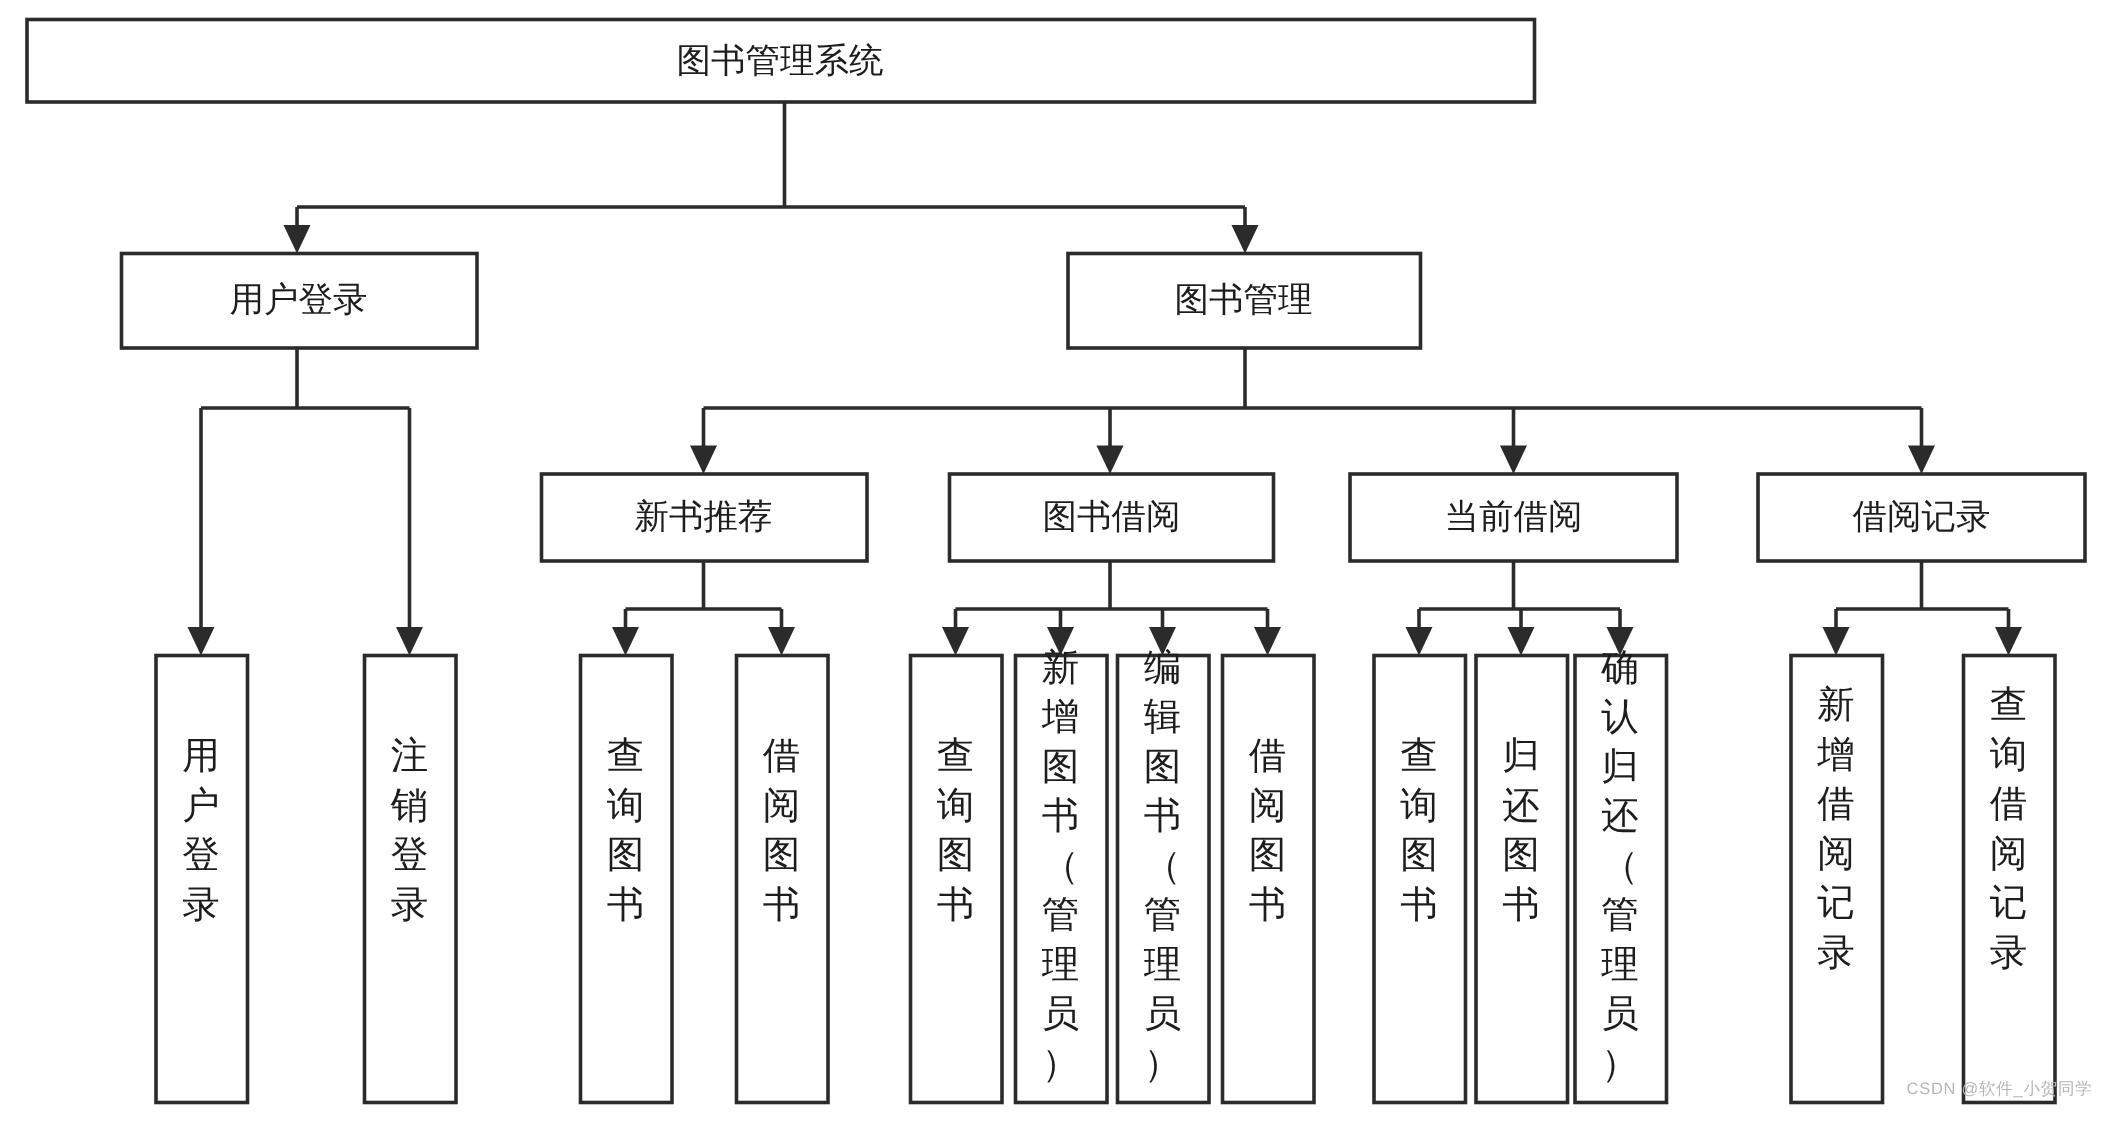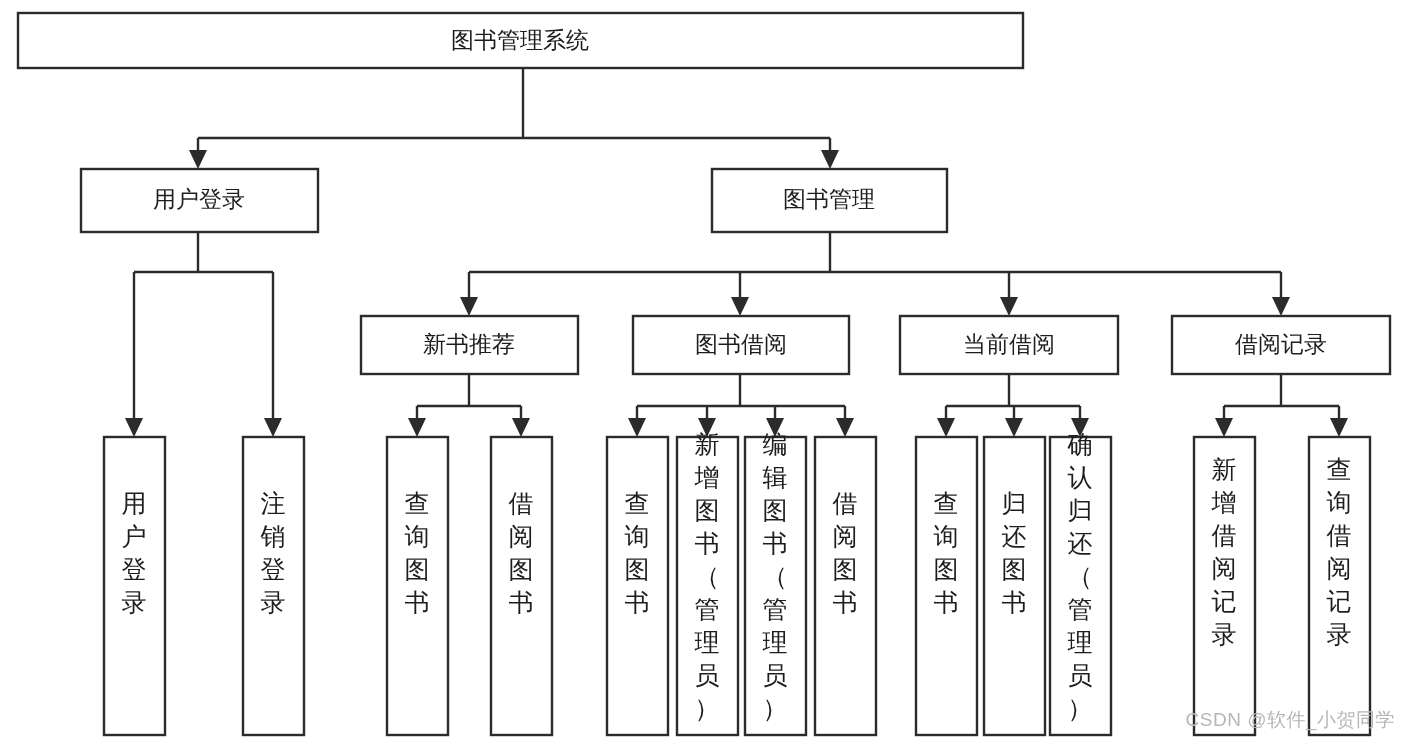--- a/index.html
+++ b/index.html
@@ -52,21 +52,21 @@
     font-family: "Liberation Sans", "DejaVu Sans", sans-serif;
     font-size: 25px;
     fill: #1d1d1d;
     text-anchor: middle;
   }
   .watermark {
     position: absolute;
     right: 10px;
     bottom: 6px;
     font-family: "Liberation Sans", "DejaVu Sans", sans-serif;
-    font-size: 19px;
+    font-size: 11px;
     color: #b6b6b6;
     letter-spacing: 0.5px;
     white-space: nowrap;
     user-select: none;
   }
 </style>
 </head>
 <body>
 
 <div id="diagram-root">

